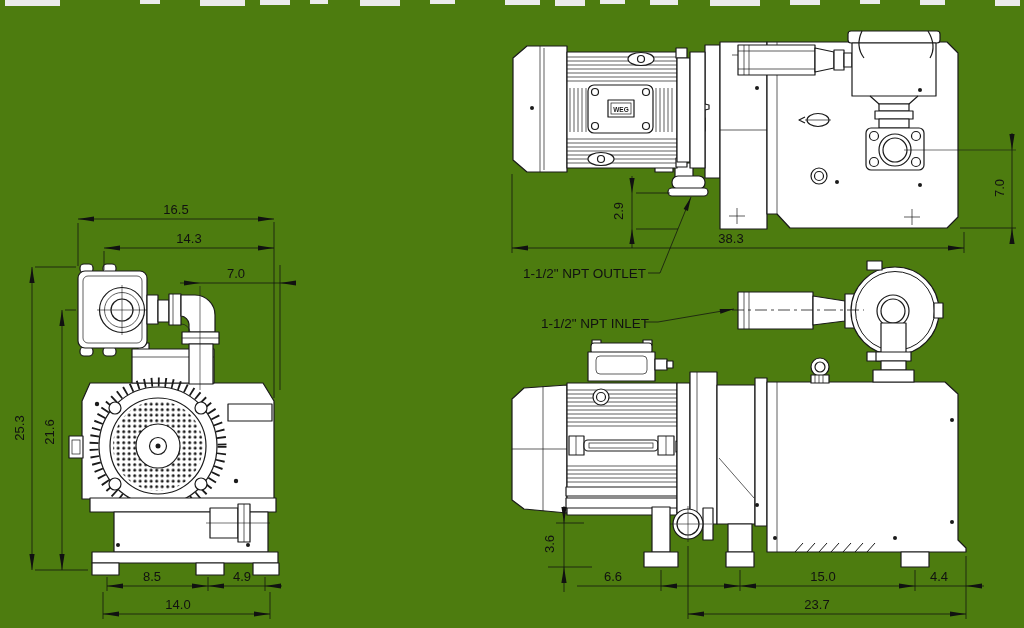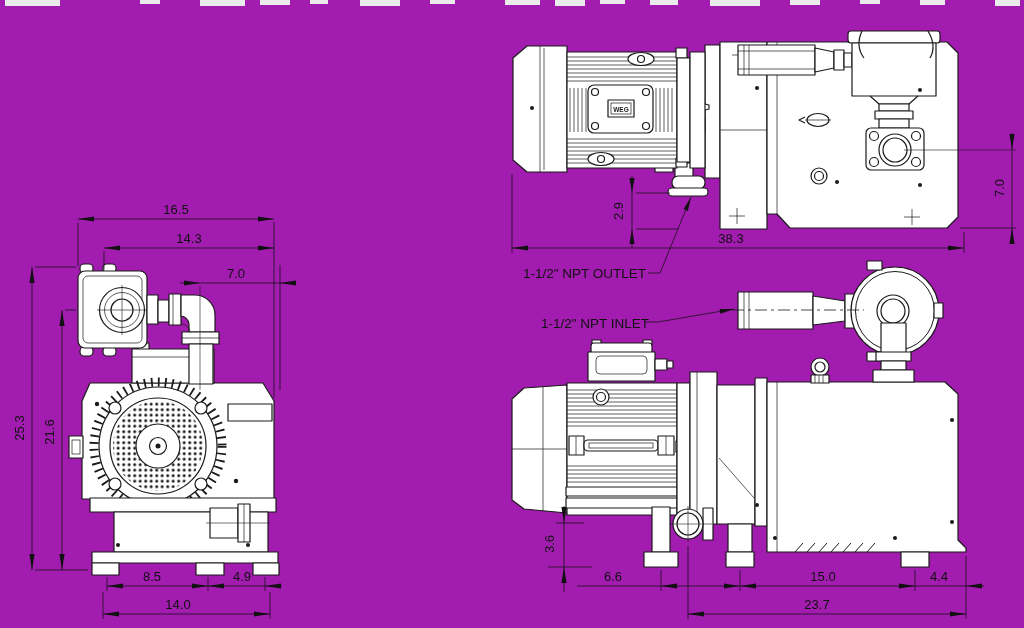--- a/index.html
+++ b/index.html
@@ -1,16 +1,16 @@
 <!DOCTYPE html>
 <html><head>
 <meta charset="utf-8">
 <style>
   html,body{margin:0;padding:0;background:#fff;}
-  .stage{width:1024px;height:628px;background:#a21caf;position:relative;overflow:hidden;}
+  .stage{width:1024px;height:628px;background:#4d7c0f;position:relative;overflow:hidden;}
   svg{display:block}
   .o{stroke:#1a1a1a;stroke-width:1.2;fill:none;stroke-linejoin:round;stroke-linecap:butt}
   .ow{fill:#ffffff}
   .th{stroke:#1a1a1a;stroke-width:.7;fill:none}
   .cl{stroke:#1a1a1a;stroke-width:.6;fill:none}
   .d{stroke:#111;stroke-width:.75;fill:none}
   .ar{fill:#111;stroke:none}
   .dot{fill:#1a1a1a;stroke:none}
   .t{font-family:"Liberation Sans",sans-serif;font-size:13px;fill:#111}
   .tl{font-family:"Liberation Sans",sans-serif;font-size:13.5px;fill:#111}

